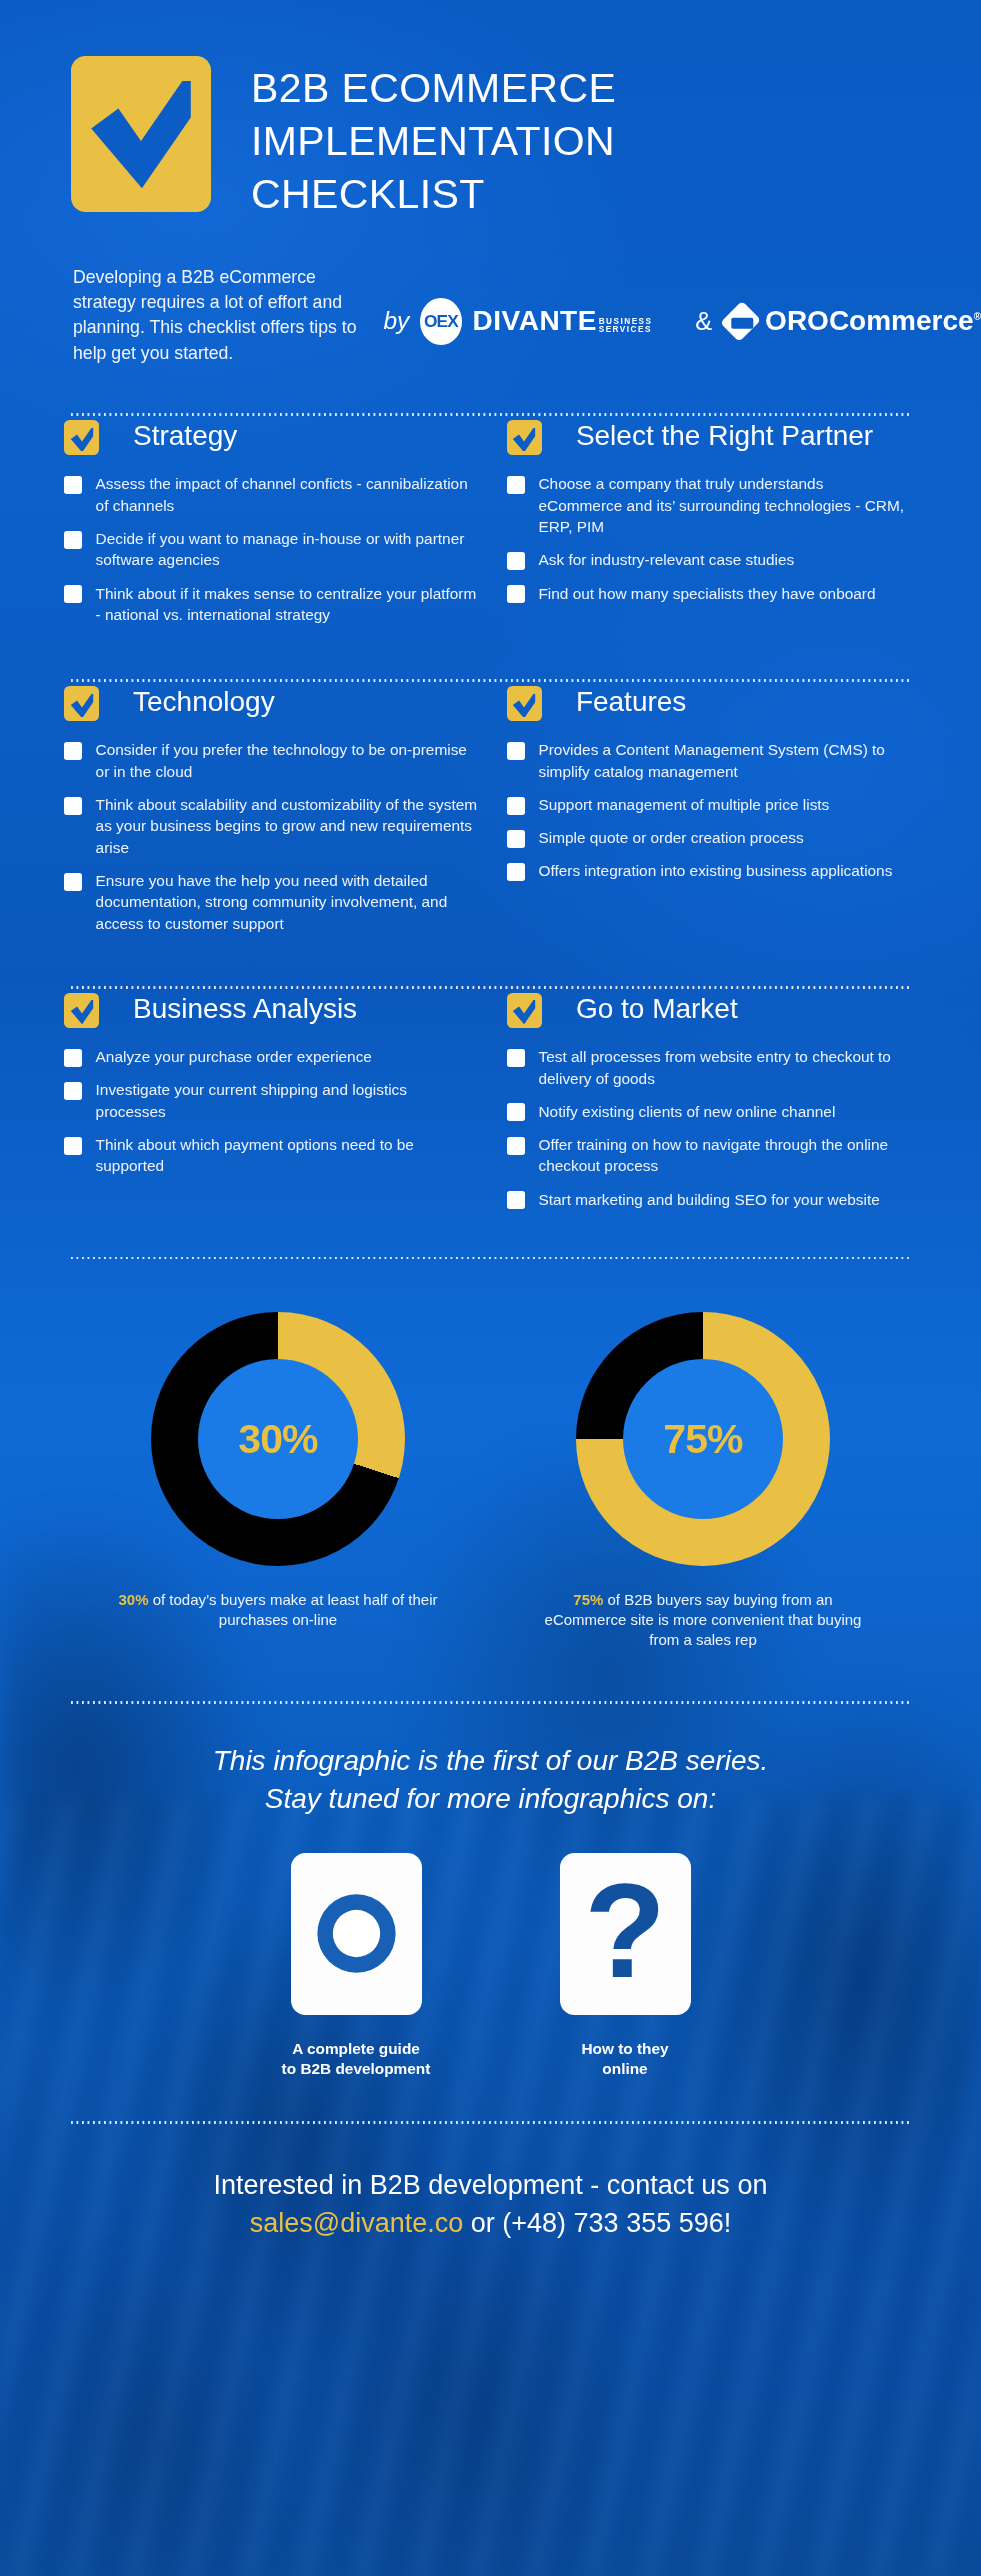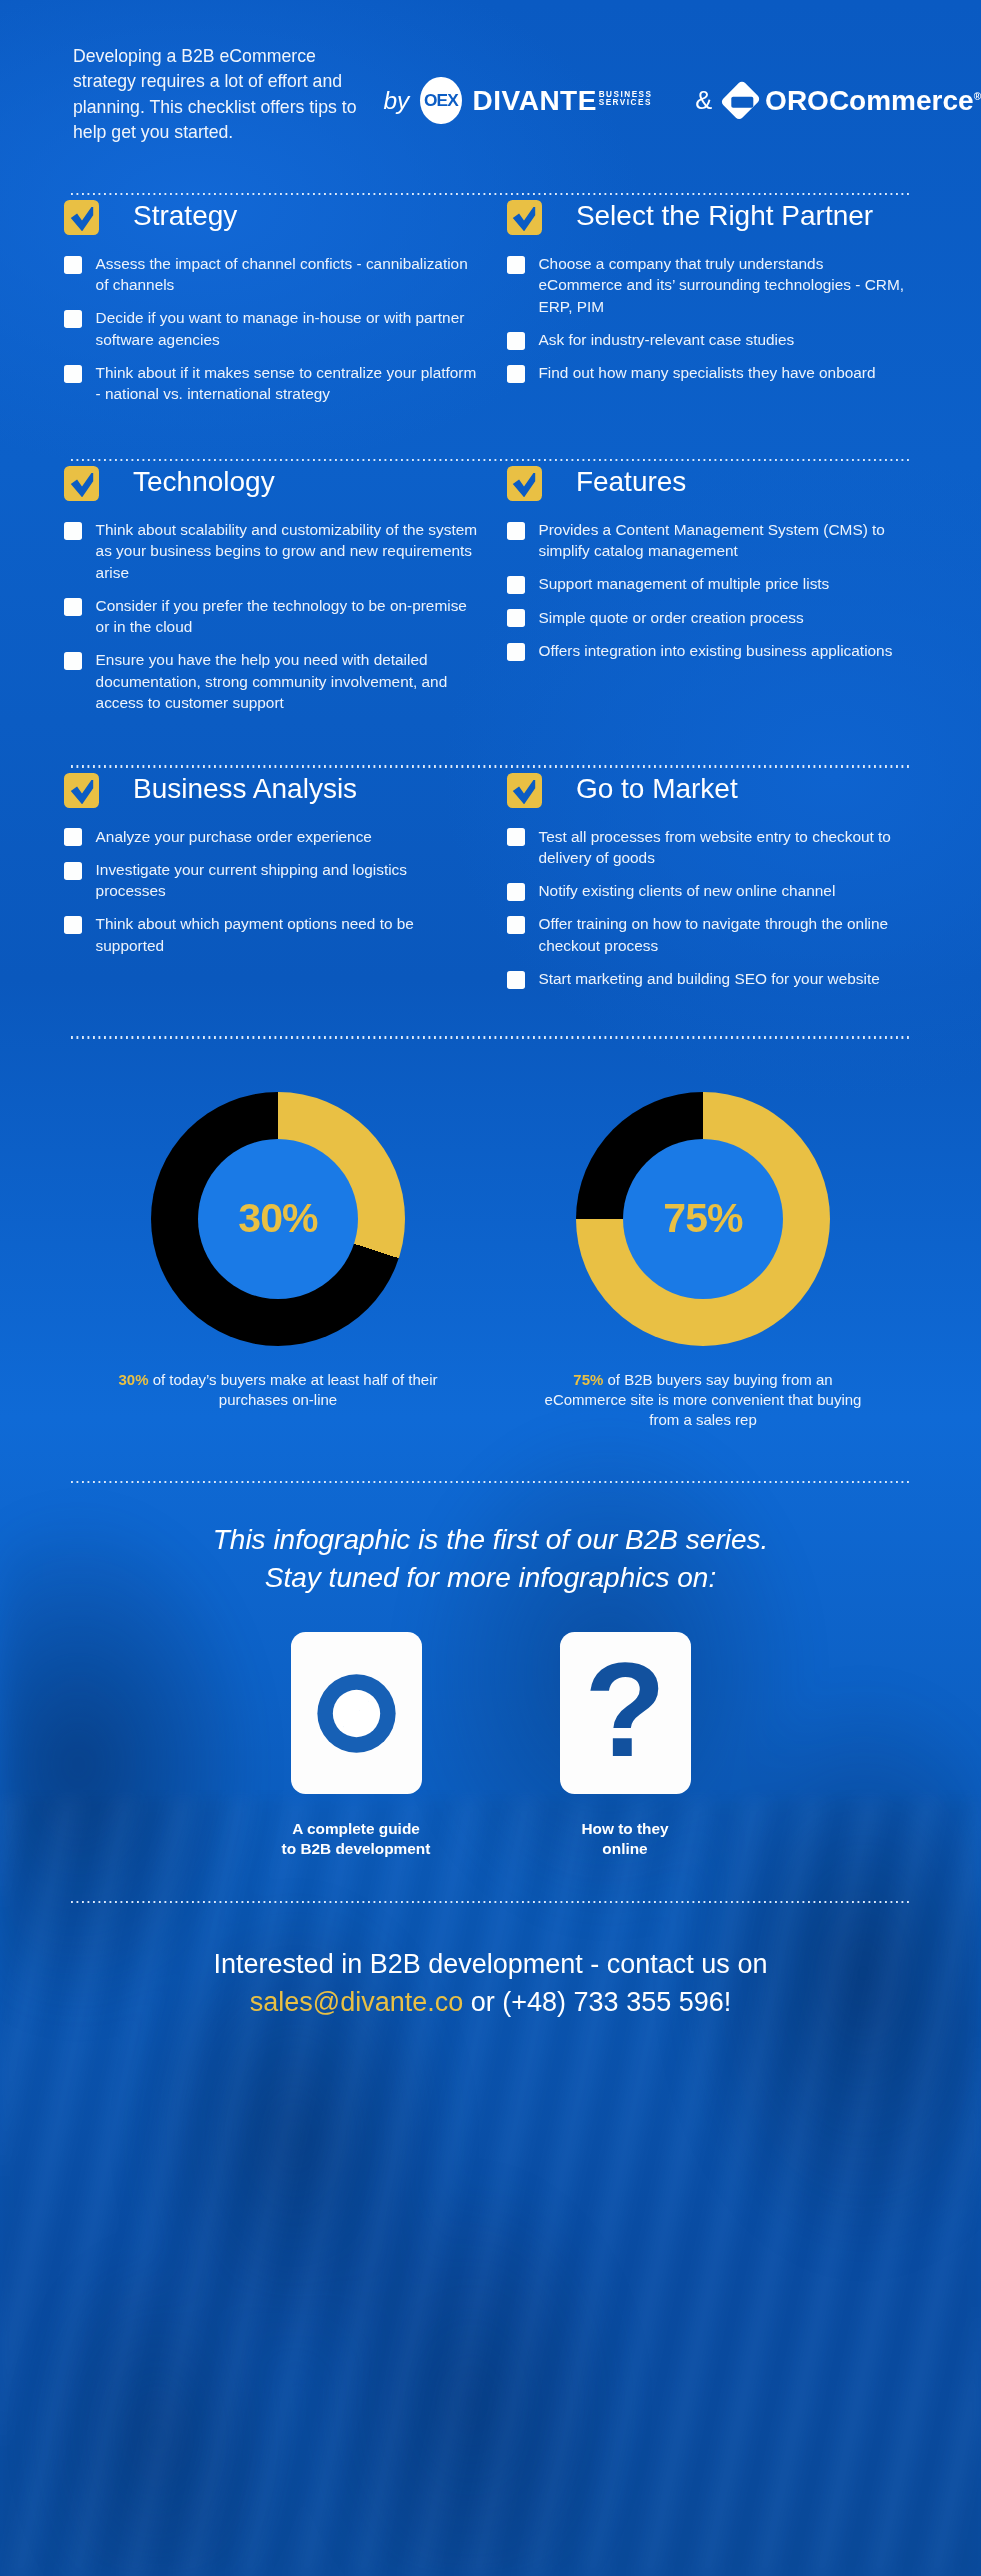--- a/index.html
+++ b/index.html
@@ -59,21 +59,21 @@
   .intro { width:309px; font-size:17.7px; line-height:25.4px; color:#f1f5fb; font-weight:400; }
   .byblock { display:flex; align-items:center; gap:11px; padding-top:33px; }
   .by-word { font-size:24.5px; font-weight:400; color:#fff;font-style:italic; }
   .oex {
     width:47px; height:47px; border-radius:50%; background:#fff; color:#0b5cc4;
     display:flex; align-items:center; justify-content:center;
     font-size:17.3px; font-weight:bold; letter-spacing:-0.9px;
   }
   .divante-wrap { display:flex; flex-direction:row; line-height:1; }
   .divante { font-size:28px; font-weight:bold; letter-spacing:0.5px; color:#fff; }
-  .divante-sub { font-size:8.2px; letter-spacing:1.5px; font-weight:bold; color:#fff; margin-top:4px; margin-left:1.8px;}
+  .divante-sub { font-size:8.2px; letter-spacing:1.5px; font-weight:bold; color:#fff; margin-top:11px; margin-left:1.8px;}
   .amp { font-size:25.4px; font-weight:400; padding:0 3.6px; }
   .oro-diamond { width:31px; height:31px; background:#fff; transform:rotate(45deg); border-radius:4.5px; position:relative; }
   .oro-diamond:after { content:""; position:absolute; left:4.5px; top:10px; width:22px; height:11px; background:#0b5cc4; transform:rotate(-45deg); border-radius:1.8px;}
   .oro-text { font-size:28px; font-weight:bold; color:#fff; letter-spacing:0; }
   .oro-text sup { font-size:10px; vertical-align:super; }
 
   
   .divider {
     height:2.7px; margin:0 71px;
     background-image:linear-gradient(to right, #dce9f9 0 1.8px, transparent 1.8px 100%);
@@ -132,20 +132,32 @@
 <body>
 
 <div id="bg">
   <div class="layerA"></div>
     <div class="layerB"></div>
     <div class="layerC"></div>
 </div>
 
 <div id="page">
 
+  <div class="header">
+    <div class="mark">
+      <svg width="114" height="113" viewBox="0 0 126 124">
+          <path d="M8 52 L38 30 L63 66 L118 -14 L118 40 L64 118 Z" fill="#0b5cc4"></path>
+        </svg>
+    </div>
+    <div class="title">
+      <div>B2B ECOMMERCE</div>
+      <div>IMPLEMENTATION</div>
+      <div>CHECKLIST</div>
+    </div>
+  </div>
 
   <div class="subrow">
     <div class="intro">Developing a B2B eCommerce strategy requires a lot of effort and planning. This checklist offers tips to help get you started.</div>
     <div class="byblock">
       <span class="by-word">by</span>
       <span class="oex">OEX</span>
       <span class="divante-wrap">
         <span class="divante">DIVANTE</span>
         <span class="divante-sub">BUSINESS SERVICES</span>
       </span>
@@ -217,25 +229,25 @@
             <span class="sec-check">
               <svg width="26" height="23.6" viewBox="0 0 29 26">
                 <path d="M2 12 L9 7 L14.5 15 L27 -3 L27 9 L14.6 27 Z" fill="#0b5cc4"></path>
               </svg>
             </span>
             <span class="sec-title">Technology</span>
           </div>
           <ul class="items">
             <li class="item">
               <span class="box"></span>
+              <span class="item-text">Consider if you prefer the technology to be on-premise or in the cloud</span>
+            </li>
+            <li class="item">
+              <span class="box"></span>
               <span class="item-text">Think about scalability and customizability of the system as your business begins to grow and new requirements arise</span>
-            </li>
-            <li class="item">
-              <span class="box"></span>
-              <span class="item-text">Consider if you prefer the technology to be on-premise or in the cloud</span>
             </li>
             <li class="item">
               <span class="box"></span>
               <span class="item-text">Ensure you have the help you need with detailed documentation, strong community involvement, and access to customer support</span>
             </li>
           </ul>
         </div>
         <div class="col right">
           <div class="sec-head">
             <span class="sec-check">

